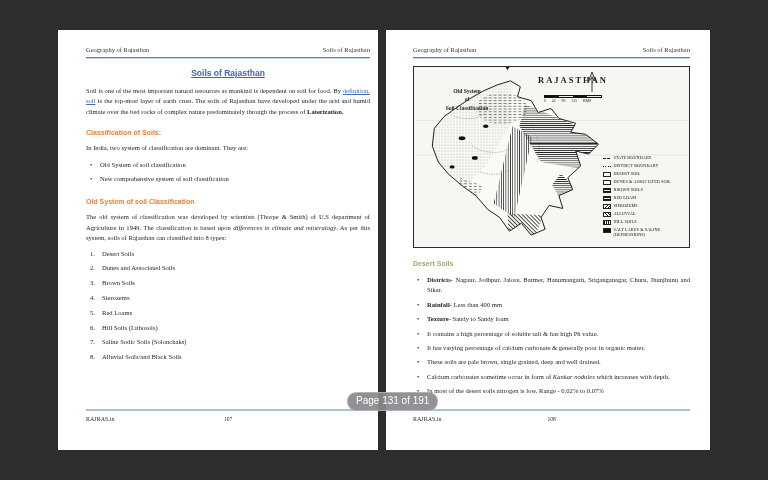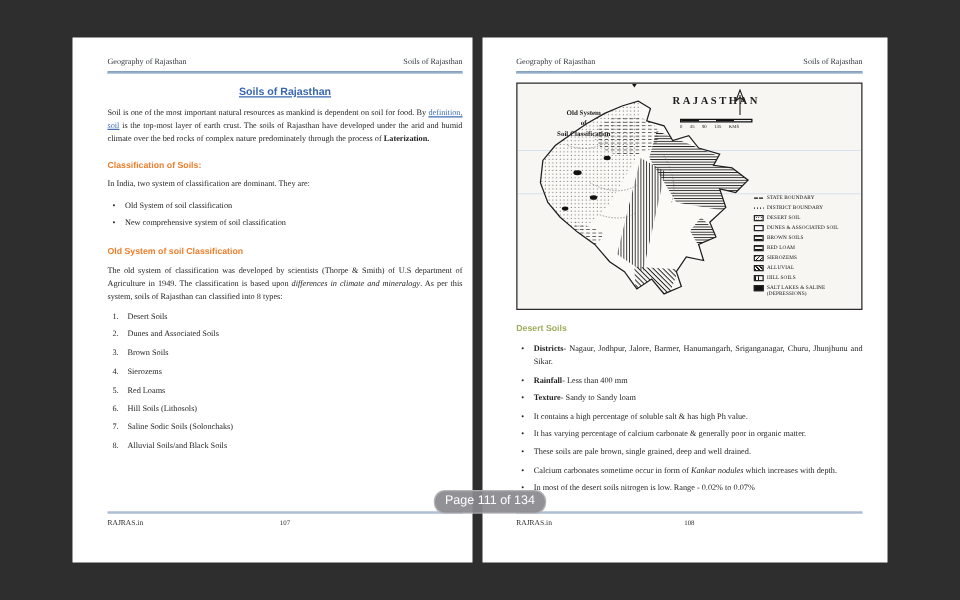--- a/index.html
+++ b/index.html
@@ -229,13 +229,13 @@
   </div>
   <div class="pg-footer f-r">
     <div class="frule"></div>
     <div class="frow">
       <span class="fsite">RAJRAS.in</span>
       <span class="fnum">108</span>
     </div>
   </div>
 </div>
 
-<div class="page-badge">Page 111 of 134</div>
+<div class="page-badge">Page 131 of 191</div>
 
 </body></html>

